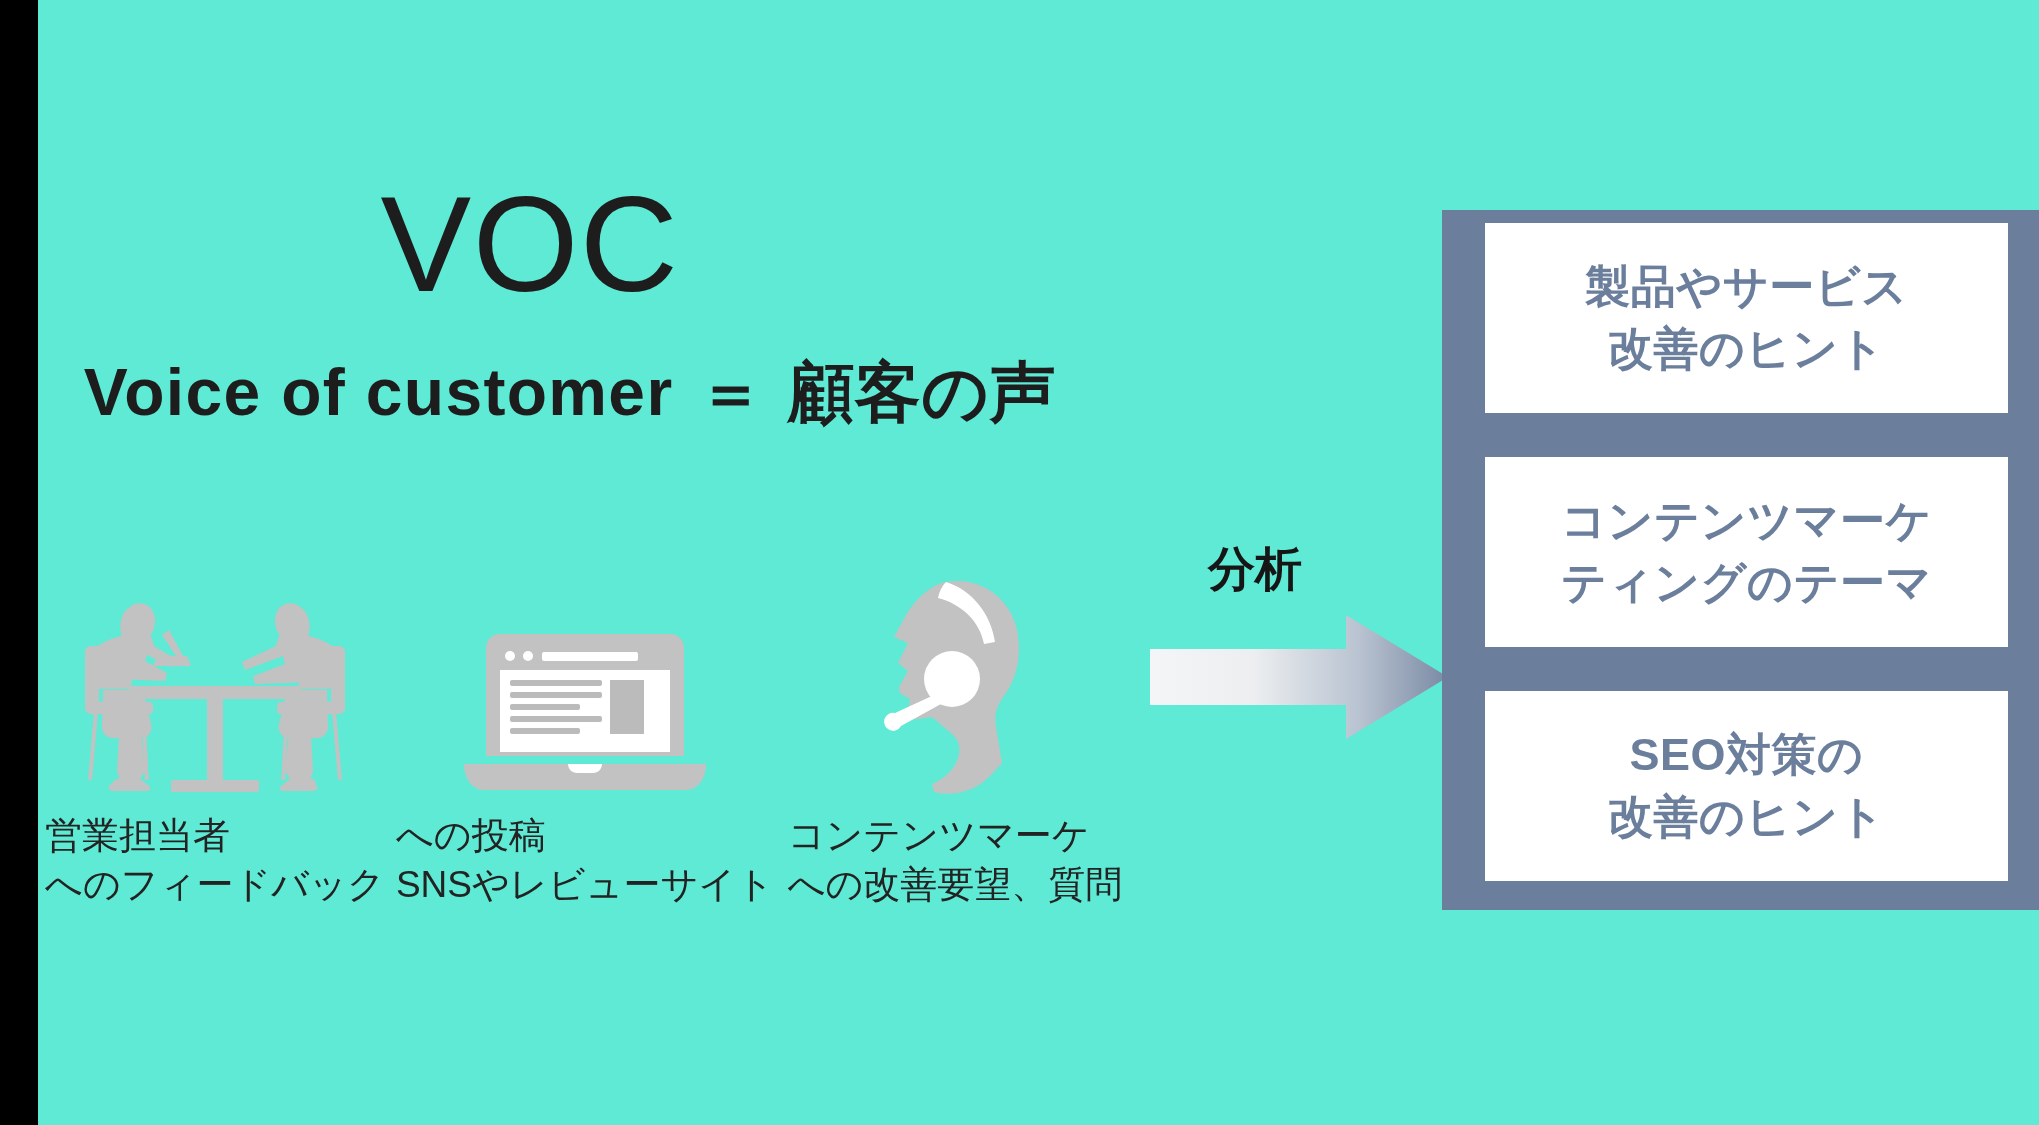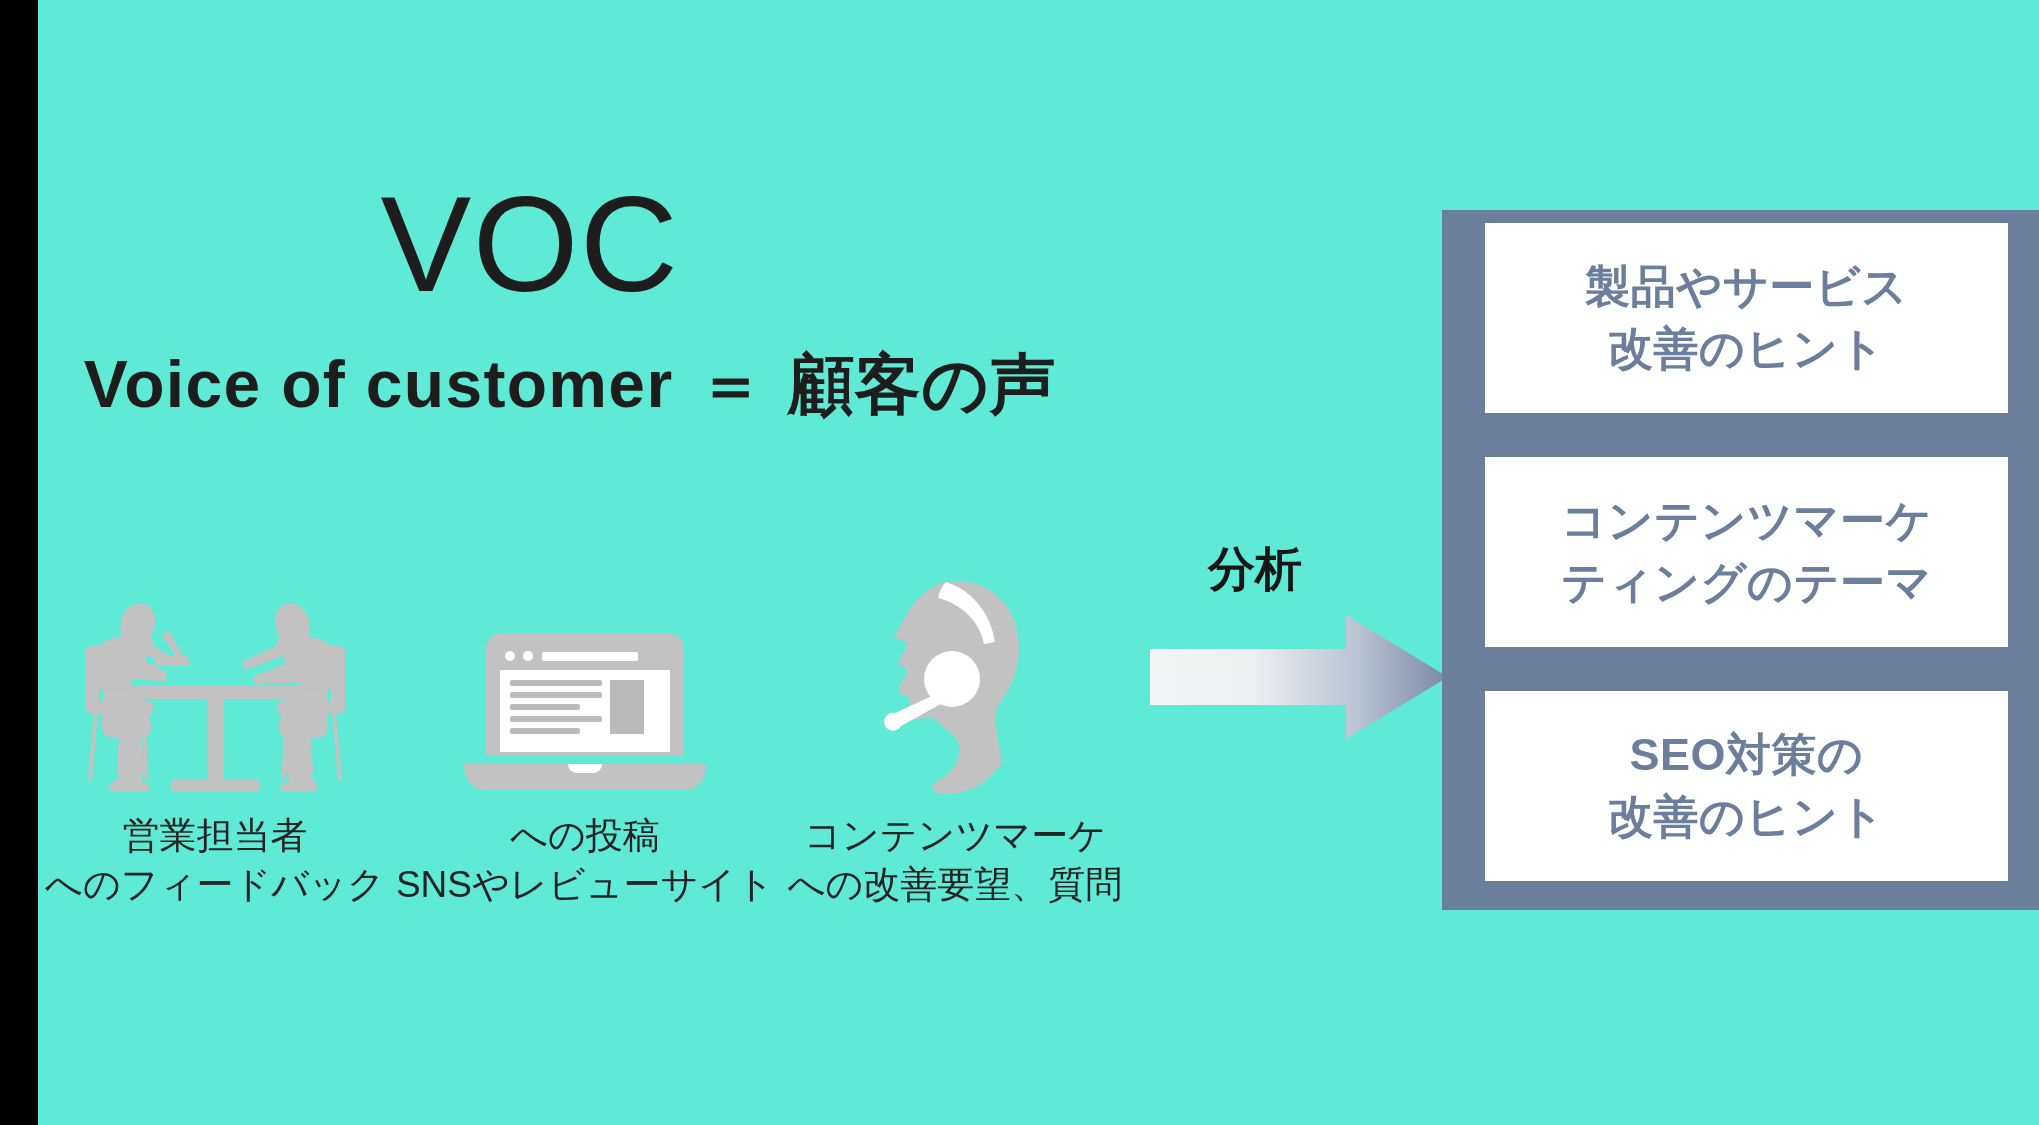--- a/index.html
+++ b/index.html
@@ -40,21 +40,21 @@
     font-size: 136px;
     line-height: 1;
     font-weight: 300;
     letter-spacing: 0.01em;
     color: #1d1d1d;
     white-space: nowrap;
   }
   .voc-subtitle {
     position: absolute;
     left: 0;
-    top: 348px;
+    top: 356px;
     width: 1140px;
     text-align: center;
     font-size: 66px;
     line-height: 1.1;
     font-weight: 700;
     color: #1d1d1d;
     white-space: nowrap;
   }
   .voc-subtitle .sub-en { letter-spacing: 0.02em; }
   .voc-subtitle .sub-eq { padding: 0 6px; }
@@ -80,21 +80,21 @@
     height: 100%;
   }
   .source-art {
     height: 262px;
     display: flex;
     align-items: flex-end;
     justify-content: center;
   }
   .source-caption {
     margin-top: 18px;
-    text-align: center;
+    text-align: left;
     font-size: 37px;
     line-height: 1.32;
     color: #232323;
     font-weight: 400;
     white-space: nowrap;
   }
   .source-caption .ln { display: block; }
 
   
   .analysis {

